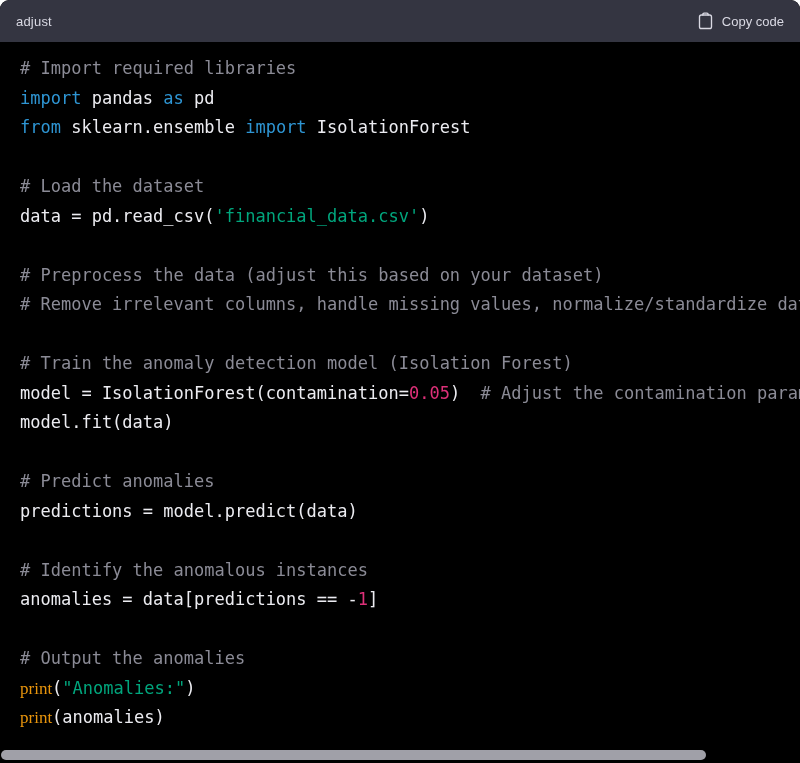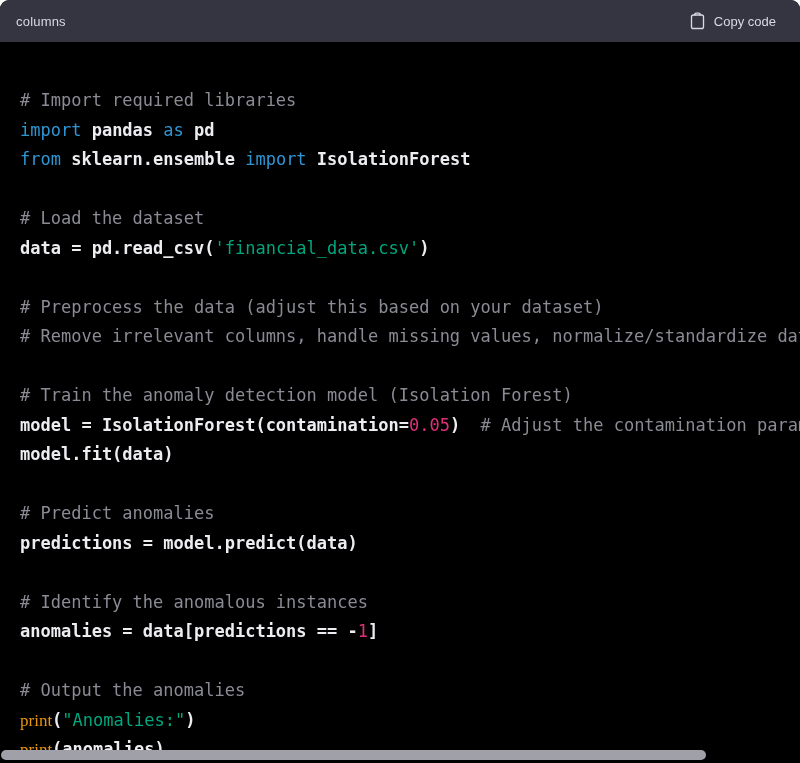--- a/index.html
+++ b/index.html
@@ -31,52 +31,51 @@
     letter-spacing: 0.2px;
   }
 
   .copy-btn {
     display: flex;
     align-items: center;
     gap: 9px;
     background: transparent;
     border: none;
     padding: 0;
-    margin: 8px;
+    margin: 0;
     color: var(--header-text, #d9d9e3);
     font-family: "Liberation Sans", sans-serif;
     font-size: 13px;
     cursor: pointer;
   }
   .copy-btn .clip-icon { display: flex; align-items: center; }
   .copy-btn svg { display: block; }
 
   .code-area {
     position: absolute;
     top: 42px;
     left: 0;
     right: 0;
     bottom: 0;
     background: var(--code-bg, #000);
     overflow: hidden;
-    padding: 0 0 0 20px;
+    padding: 12px 0 0 20px;
     box-sizing: border-box;
-    margin-top: 44px;
   }
 
   .code-lines {
     font-family: "DejaVu Sans Mono", "Liberation Mono", monospace;
     font-size: 17px;
     line-height: 29.5px;
     white-space: pre;
     color: var(--tok-plain, #ececf1);
   }
   .code-lines .line { height: 29.5px; }
 
-  .tok-plain   { color: var(--tok-plain,   #ececf1); font-weight: bold; }
+  .tok-plain   { color: var(--tok-plain,   #ececf1); }
   .tok-comment { color: var(--tok-comment, #8b8b96); }
   .tok-keyword { color: var(--tok-keyword, #2e95d3); }
   .tok-string  { color: var(--tok-string,  #00a67d); }
   .tok-number  { color: var(--tok-number,  #df3079); }
   .tok-builtin { color: var(--tok-builtin, #e9950c); font-family: Liberation Serif, serif; }
 
   .hscrollbar {
     position: absolute;
     left: 0;
     right: 0;
@@ -92,21 +91,21 @@
     border-radius: 5px;
     background: var(--scrollbar-thumb, #a0a0a8);
   }
 </style>
 </head>
 <body>
 
 <div class="code-block">
 
   <div class="code-header">
-    <span class="lang-label">columns</span>
+    <span class="lang-label">adjust</span>
 
     <button class="copy-btn">
       <span class="clip-icon">
         <svg width="15" height="18" viewBox="0 0 20 24" fill="none" stroke="currentColor" stroke-width="1.8" stroke-linecap="round" stroke-linejoin="round">
           <rect x="2" y="4" width="16" height="18" rx="2.5"></rect>
           <path d="M6.5 4 V3 a1.5 1.5 0 0 1 1.5 -1.5 h4 a1.5 1.5 0 0 1 1.5 1.5 V4"></path>
         </svg>
       </span>
       <span>Copy code</span>
     </button>

